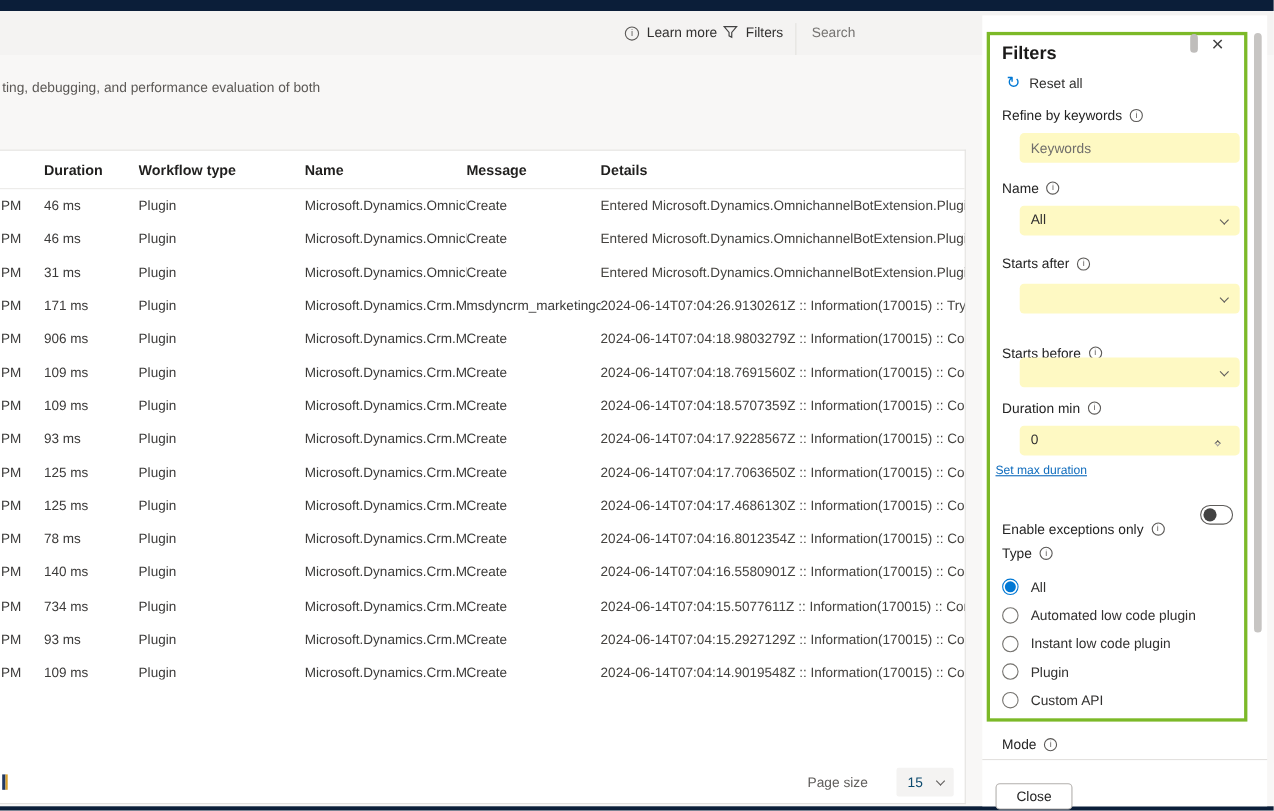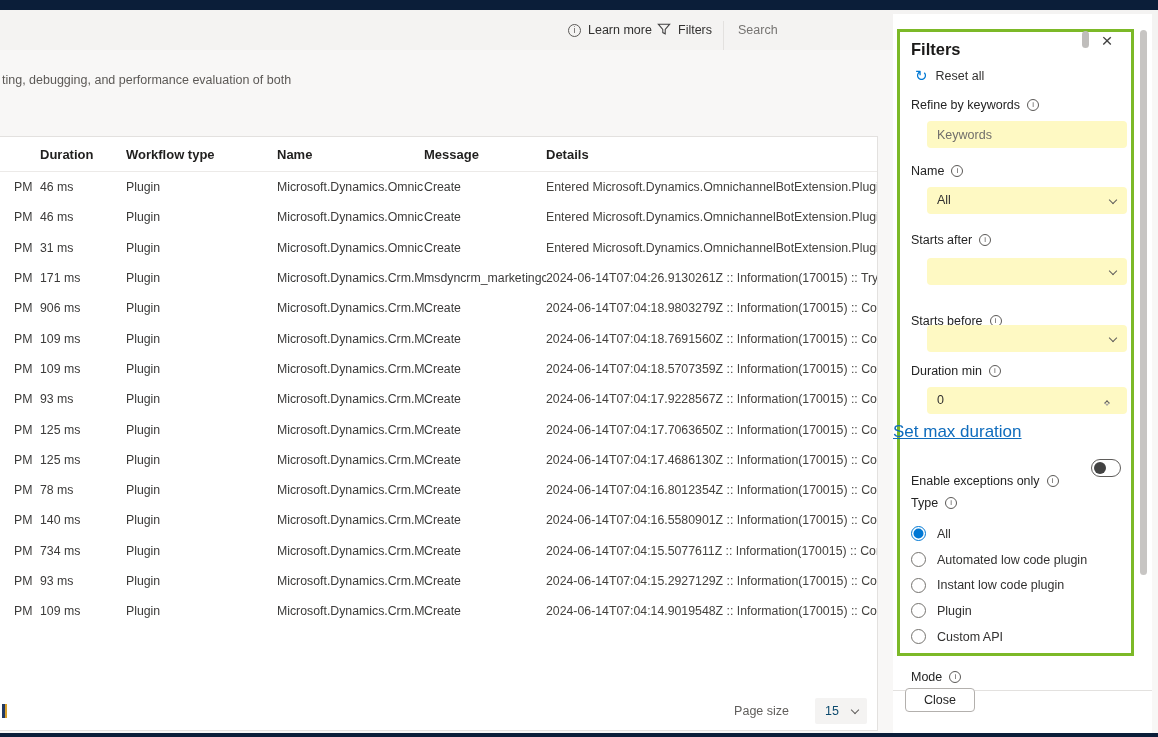--- a/index.html
+++ b/index.html
@@ -35,21 +35,21 @@
   
   .descr { left:2px; top:73px; font-size:12.5px; color:#5c5956; }
 
   
   .card { left:0; top:136px; width:878px; height:595px; background:#fff;
           border-top:1px solid #e3e1df; border-right:1px solid #e3e1df; border-bottom:1px solid #e3e1df; }
   .thead, .trow { display:grid; grid-template-columns:40px 86px 151px 147px 122px 1fr; align-items:center; }
   .thead { height:35px; border-bottom:1px solid #eceae8; font-size:13px; font-weight:700; color:#201f1e; }
   .thead > div, .tcell { padding-right:10px; white-space:nowrap; overflow:hidden; }
   .trow { height:30.3px; font-size:12.3px; color:#3b3a39; }
-  .c-time { padding-left:14px; }
+  .c-time { padding-left:1px; }
   .c-details { color:#44423f; }
 
   .pagebar { position:absolute; right:10px; bottom:5px; height:28px; display:flex; align-items:center; gap:26px; }
   .pagebar .plabel { font-size:12.5px; color:#605e5c; }
   .psize { position:relative; width:52px; height:26px; background:#f4f3f2; border-radius:2px;
            font-size:12.5px; color:#0c4a6e; }
   .psize .pval { position:absolute; left:10px; top:6px; }
   .psize .chv { position:absolute; right:9px; top:9px; }
 
   .chv { display:inline-block; width:6px; height:6px; border-right:1.4px solid #605e5c;
@@ -80,35 +80,35 @@
   .ffield .fval { position:absolute; left:10px; top:6px; }
   .ffield .chv { position:absolute; right:11px; top:10px; }
   .ffield input { width:100%; height:100%; border:none; background:transparent; outline:none;
                   padding-left:10px; font-size:12.5px; color:#323130;
                   font-family:"Liberation Sans", sans-serif; }
   .ffield input::placeholder { color:#706e6b; }
   .spin-btns { position:absolute; right:7px; top:4px; display:flex; flex-direction:column; gap:5px; }
   .spin-btns .chv.tiny.up   { border-color:#5b5957; }
   .spin-btns .chv.tiny.down { border-color:#a5a3a1; }
 
-  .link { position:absolute; left:0; font-size:17px; color:#0f6cbd; text-decoration:underline; cursor:pointer; }
+  .link { position:absolute; left:12px; font-size:11px; color:#0f6cbd; text-decoration:underline; cursor:pointer; }
 
   .toggle { position:absolute; left:198px; top:445px; width:30px; height:18px; border:1px solid #5f5d5b;
             border-radius:10px; background:#fff; }
   .toggle .knob { position:absolute; left:2px; top:2px; width:12px; height:12px; border-radius:50%; background:#424242; }
 
   .type-list { position:absolute; left:18px; top:507px; display:flex; flex-direction:column; }
   .radio-row { display:flex; align-items:center; gap:11px; height:25.7px; font-size:12.5px; color:#323130; }
   .radio { width:15px; height:15px; border:1.5px solid #75736f; border-radius:50%; position:relative; flex:0 0 auto; }
   .radio.sel { border-color:#0078d4; }
   .radio.sel::after { content:""; position:absolute; left:2.5px; top:2.5px; width:7px; height:7px;
                       border-radius:50%; background:#0078d4; box-shadow:0 0 0 1.5px #0078d4; }
 
   .panel-divider { position:absolute; left:0; top:676px; width:259px; height:1px; background:#e3e1df; }
-  .close-btn { position:absolute; left:12px; top:674px; width:70px; height:24px; background:#fff;
+  .close-btn { position:absolute; left:12px; top:698px; width:70px; height:24px; background:#fff;
                border:1px solid #b3b0ad; border-radius:4px; font-size:12.5px; color:#242424;
                display:flex; align-items:center; justify-content:center; cursor:pointer;
                font-family:"Liberation Sans", sans-serif; }
   .vscroll { position:absolute; left:247px; top:16px; width:7px; height:545px; background:#c7c5c3; border-radius:4px; }
 
   .funnel { display:inline-block; }
 </style>
 </head>
 <body>
 

